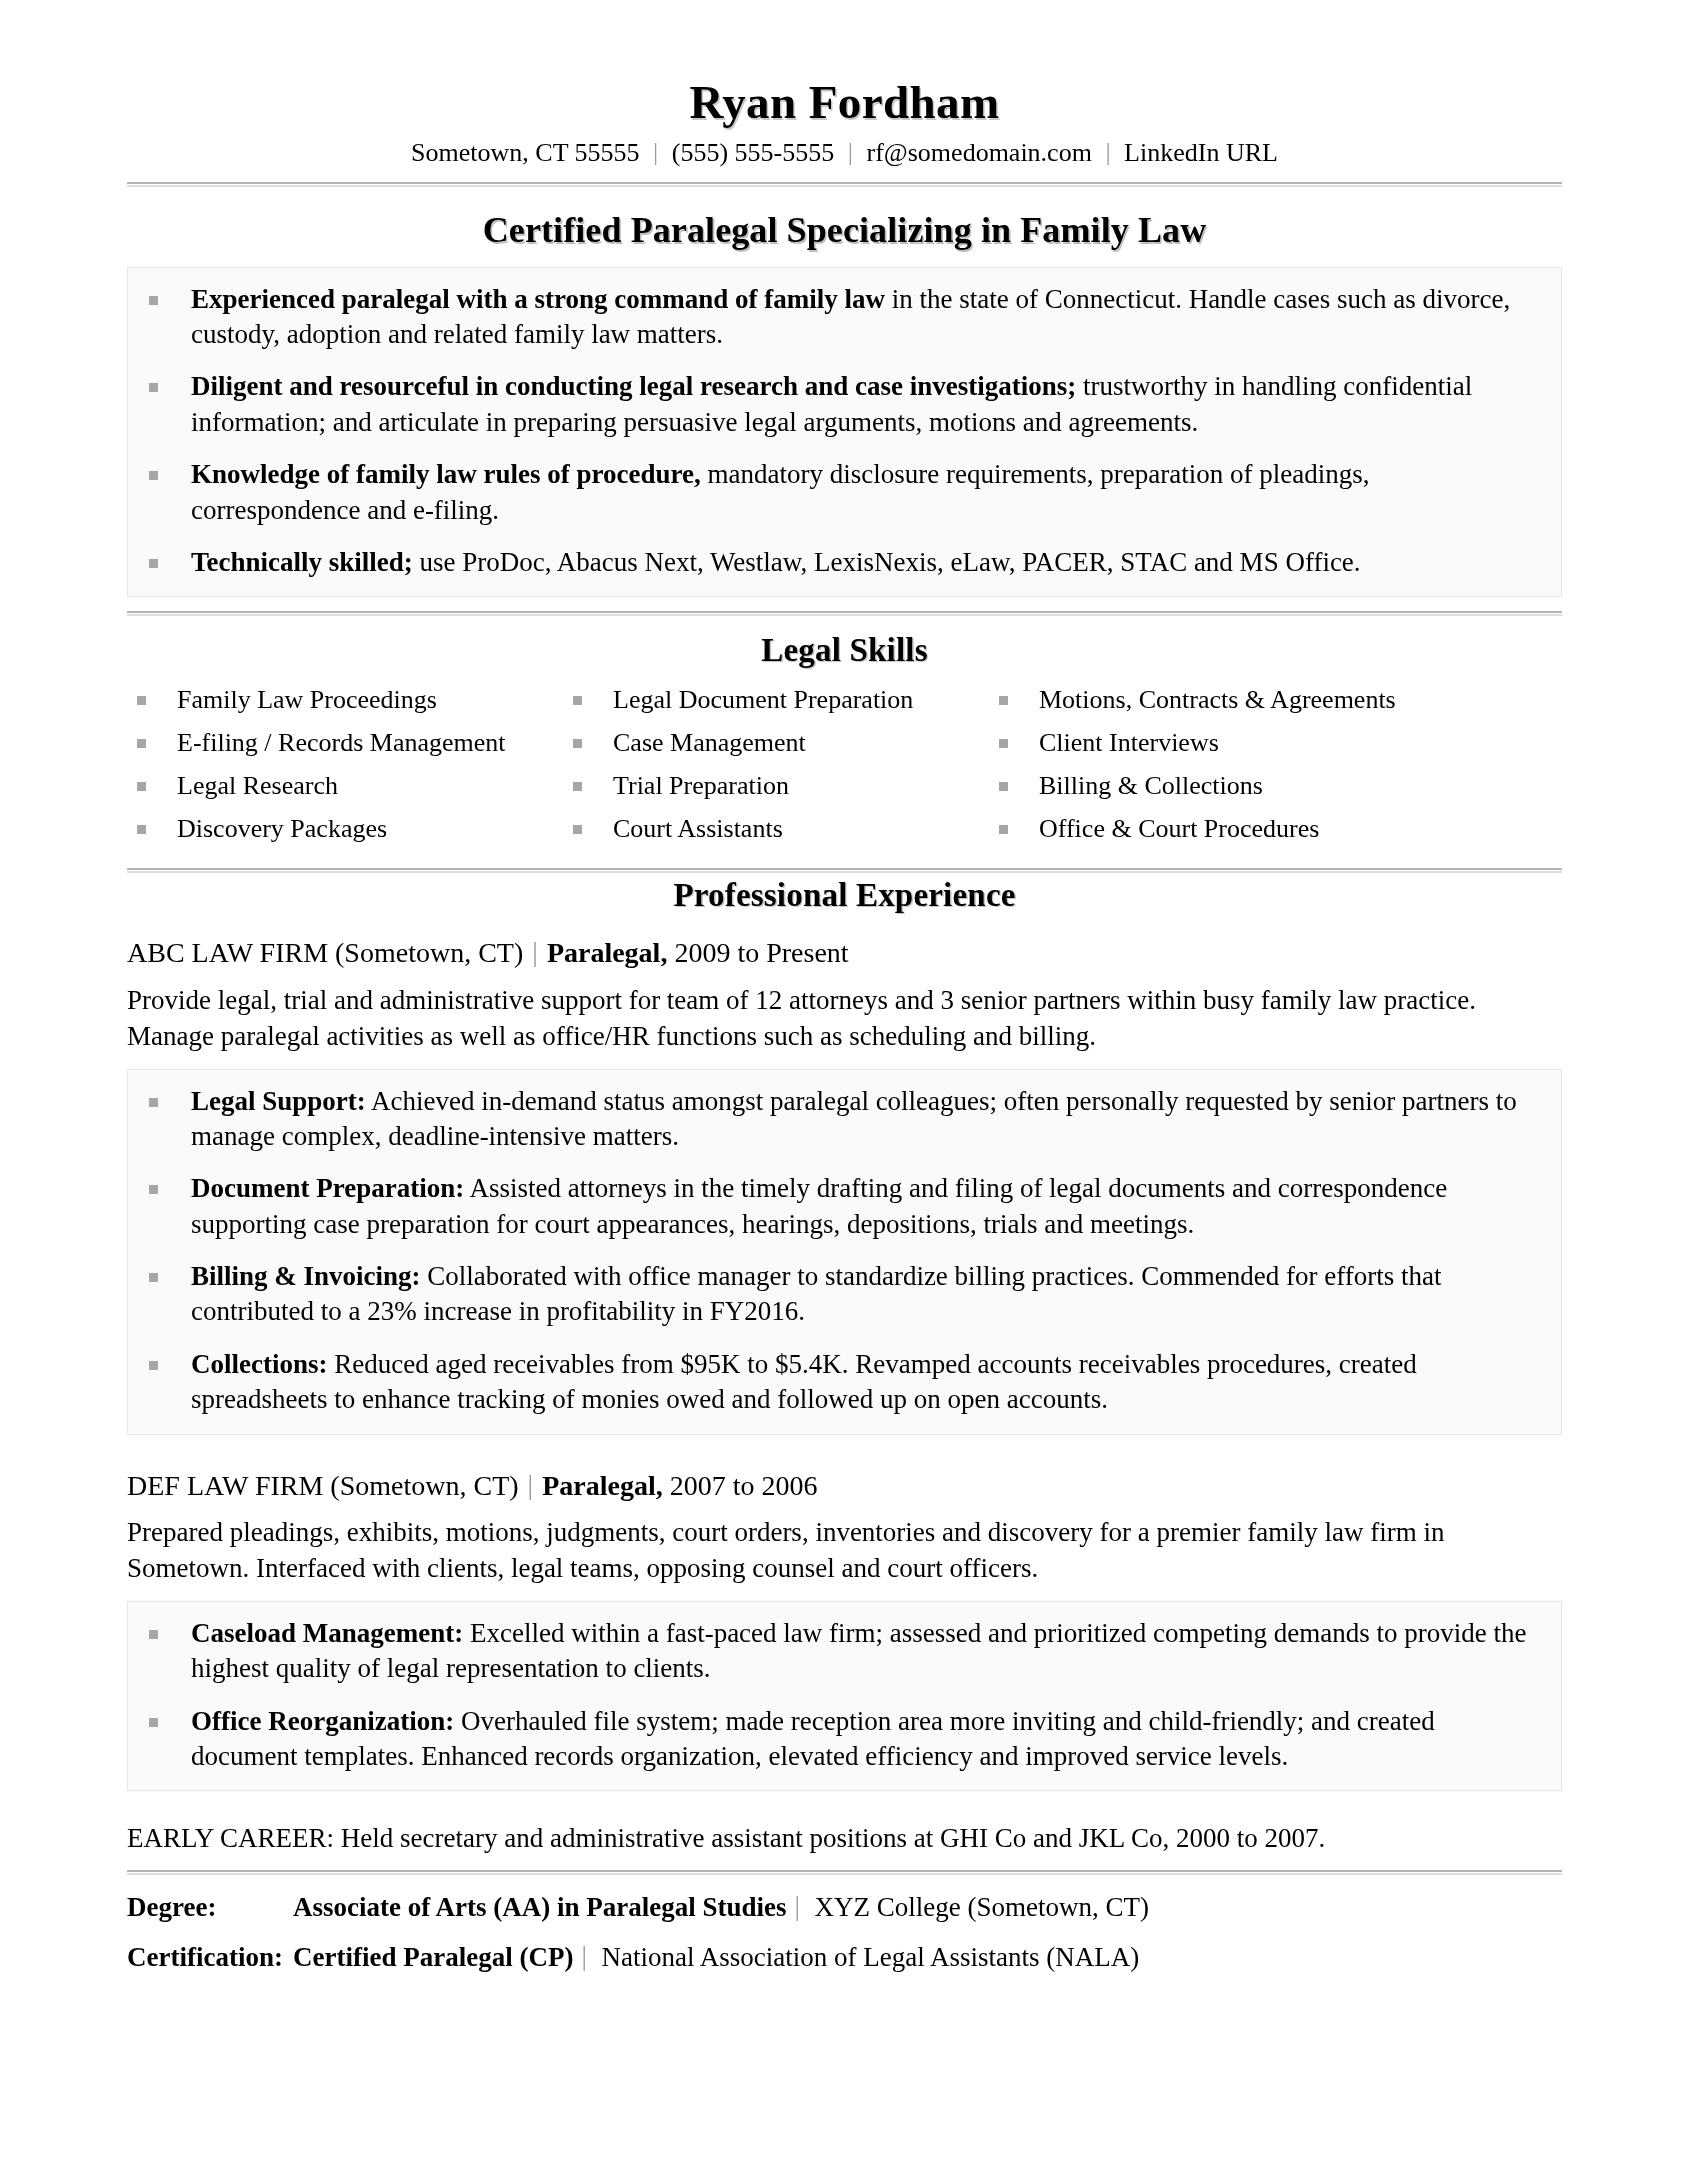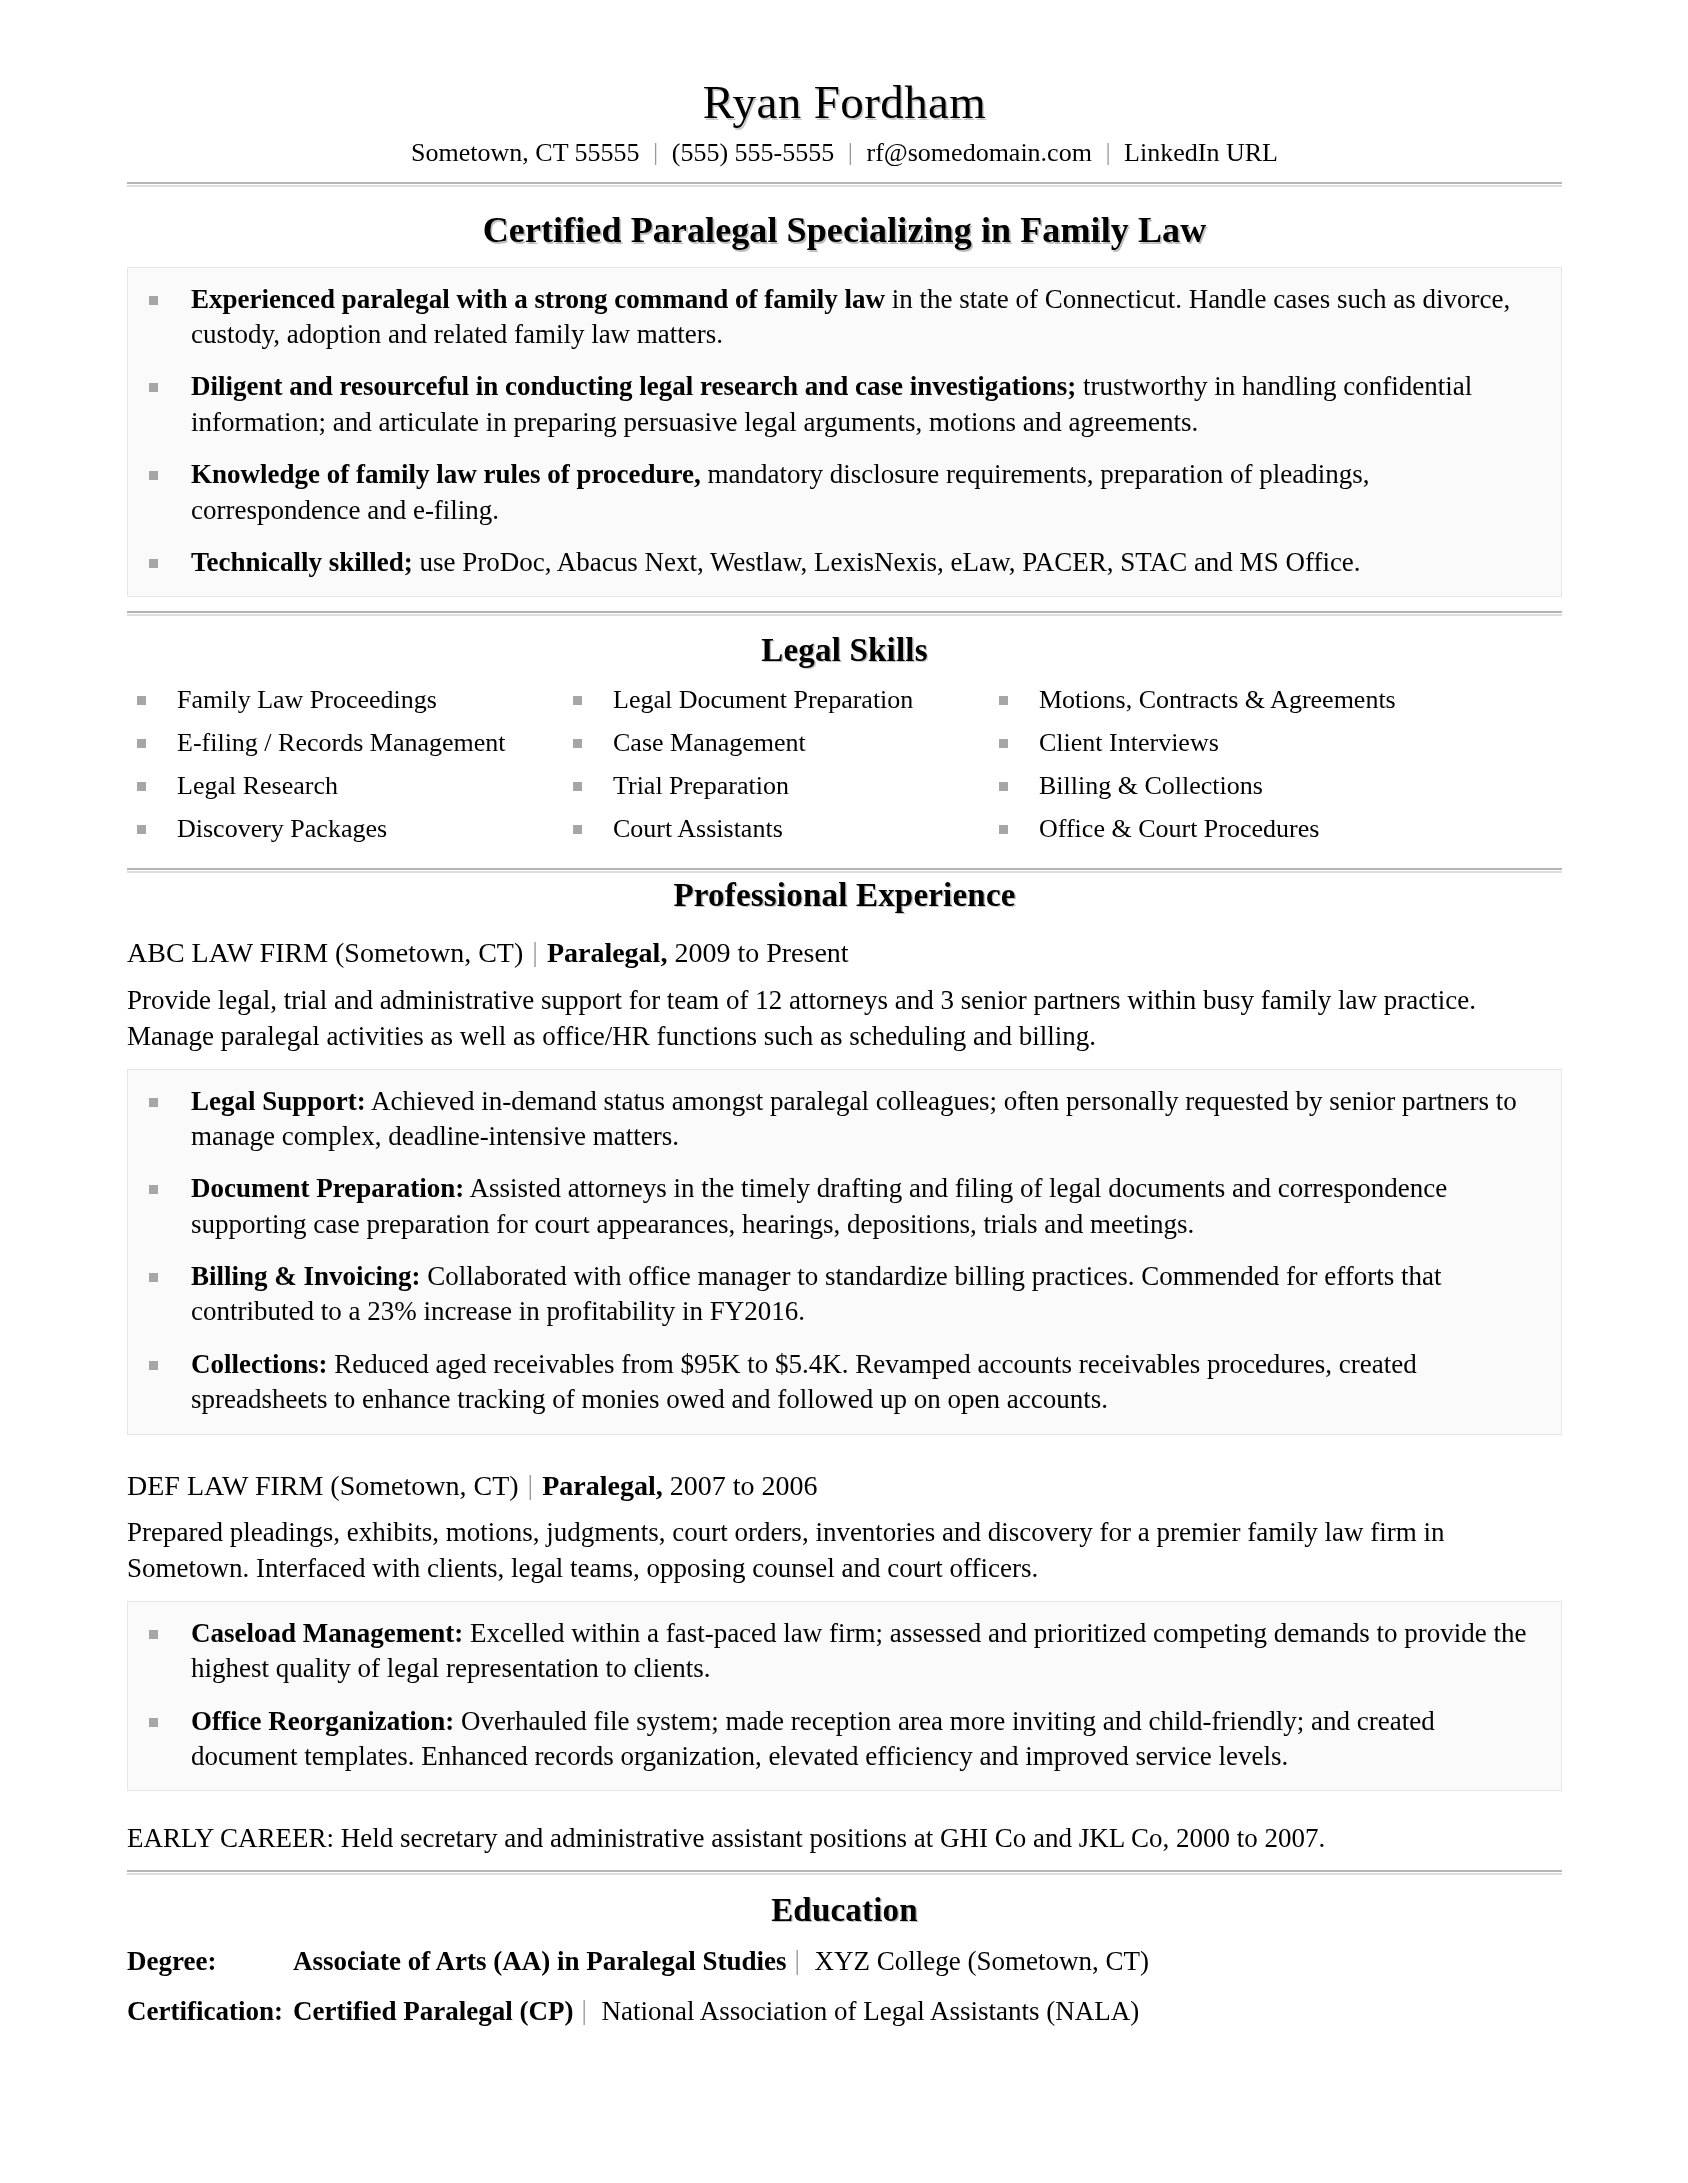--- a/index.html
+++ b/index.html
@@ -21,21 +21,21 @@
     height: 2184px;
     background: #fff;
     box-sizing: border-box;
     padding: 0 127px;
   }
 
   
   .name {
     text-align: center;
     font-size: 47px;
-    font-weight: normal;
+    font-weight: bold;
     letter-spacing: 0.4px;
     padding-top: 77px;
     line-height: 1.08;
     text-shadow: 1.5px 1.5px 0 rgba(0,0,0,0.22);
   }
   .contact {
     text-align: center;
     font-size: 26px;
     margin-top: 10px;
     white-space: nowrap;
@@ -295,21 +295,20 @@
         <span class="sq"></span>
         <span class="b">Office Reorganization:</span><span> Overhauled file system; made reception area more inviting and child-friendly; and created document templates. Enhanced records organization, elevated efficiency and improved service levels.</span>
       </li>
     </ul>
   </div>
 
   <div class="early">EARLY CAREER: Held secretary and administrative assistant positions at GHI Co and JKL Co, 2000 to 2007.</div>
 
   <div class="rule"></div>
 
-  <div class="section-head mt-edu">Education</div>
 
   <div class="edu-row">
     <div class="edu-label">Degree:</div>
     <div class="edu-val">
       <span class="b">Associate of Arts (AA) in Paralegal Studies</span><span class="pipe">|</span><span> XYZ College (Sometown, CT)</span>
     </div>
   </div>
 
   <div class="edu-row">
     <div class="edu-label">Certification:</div>

